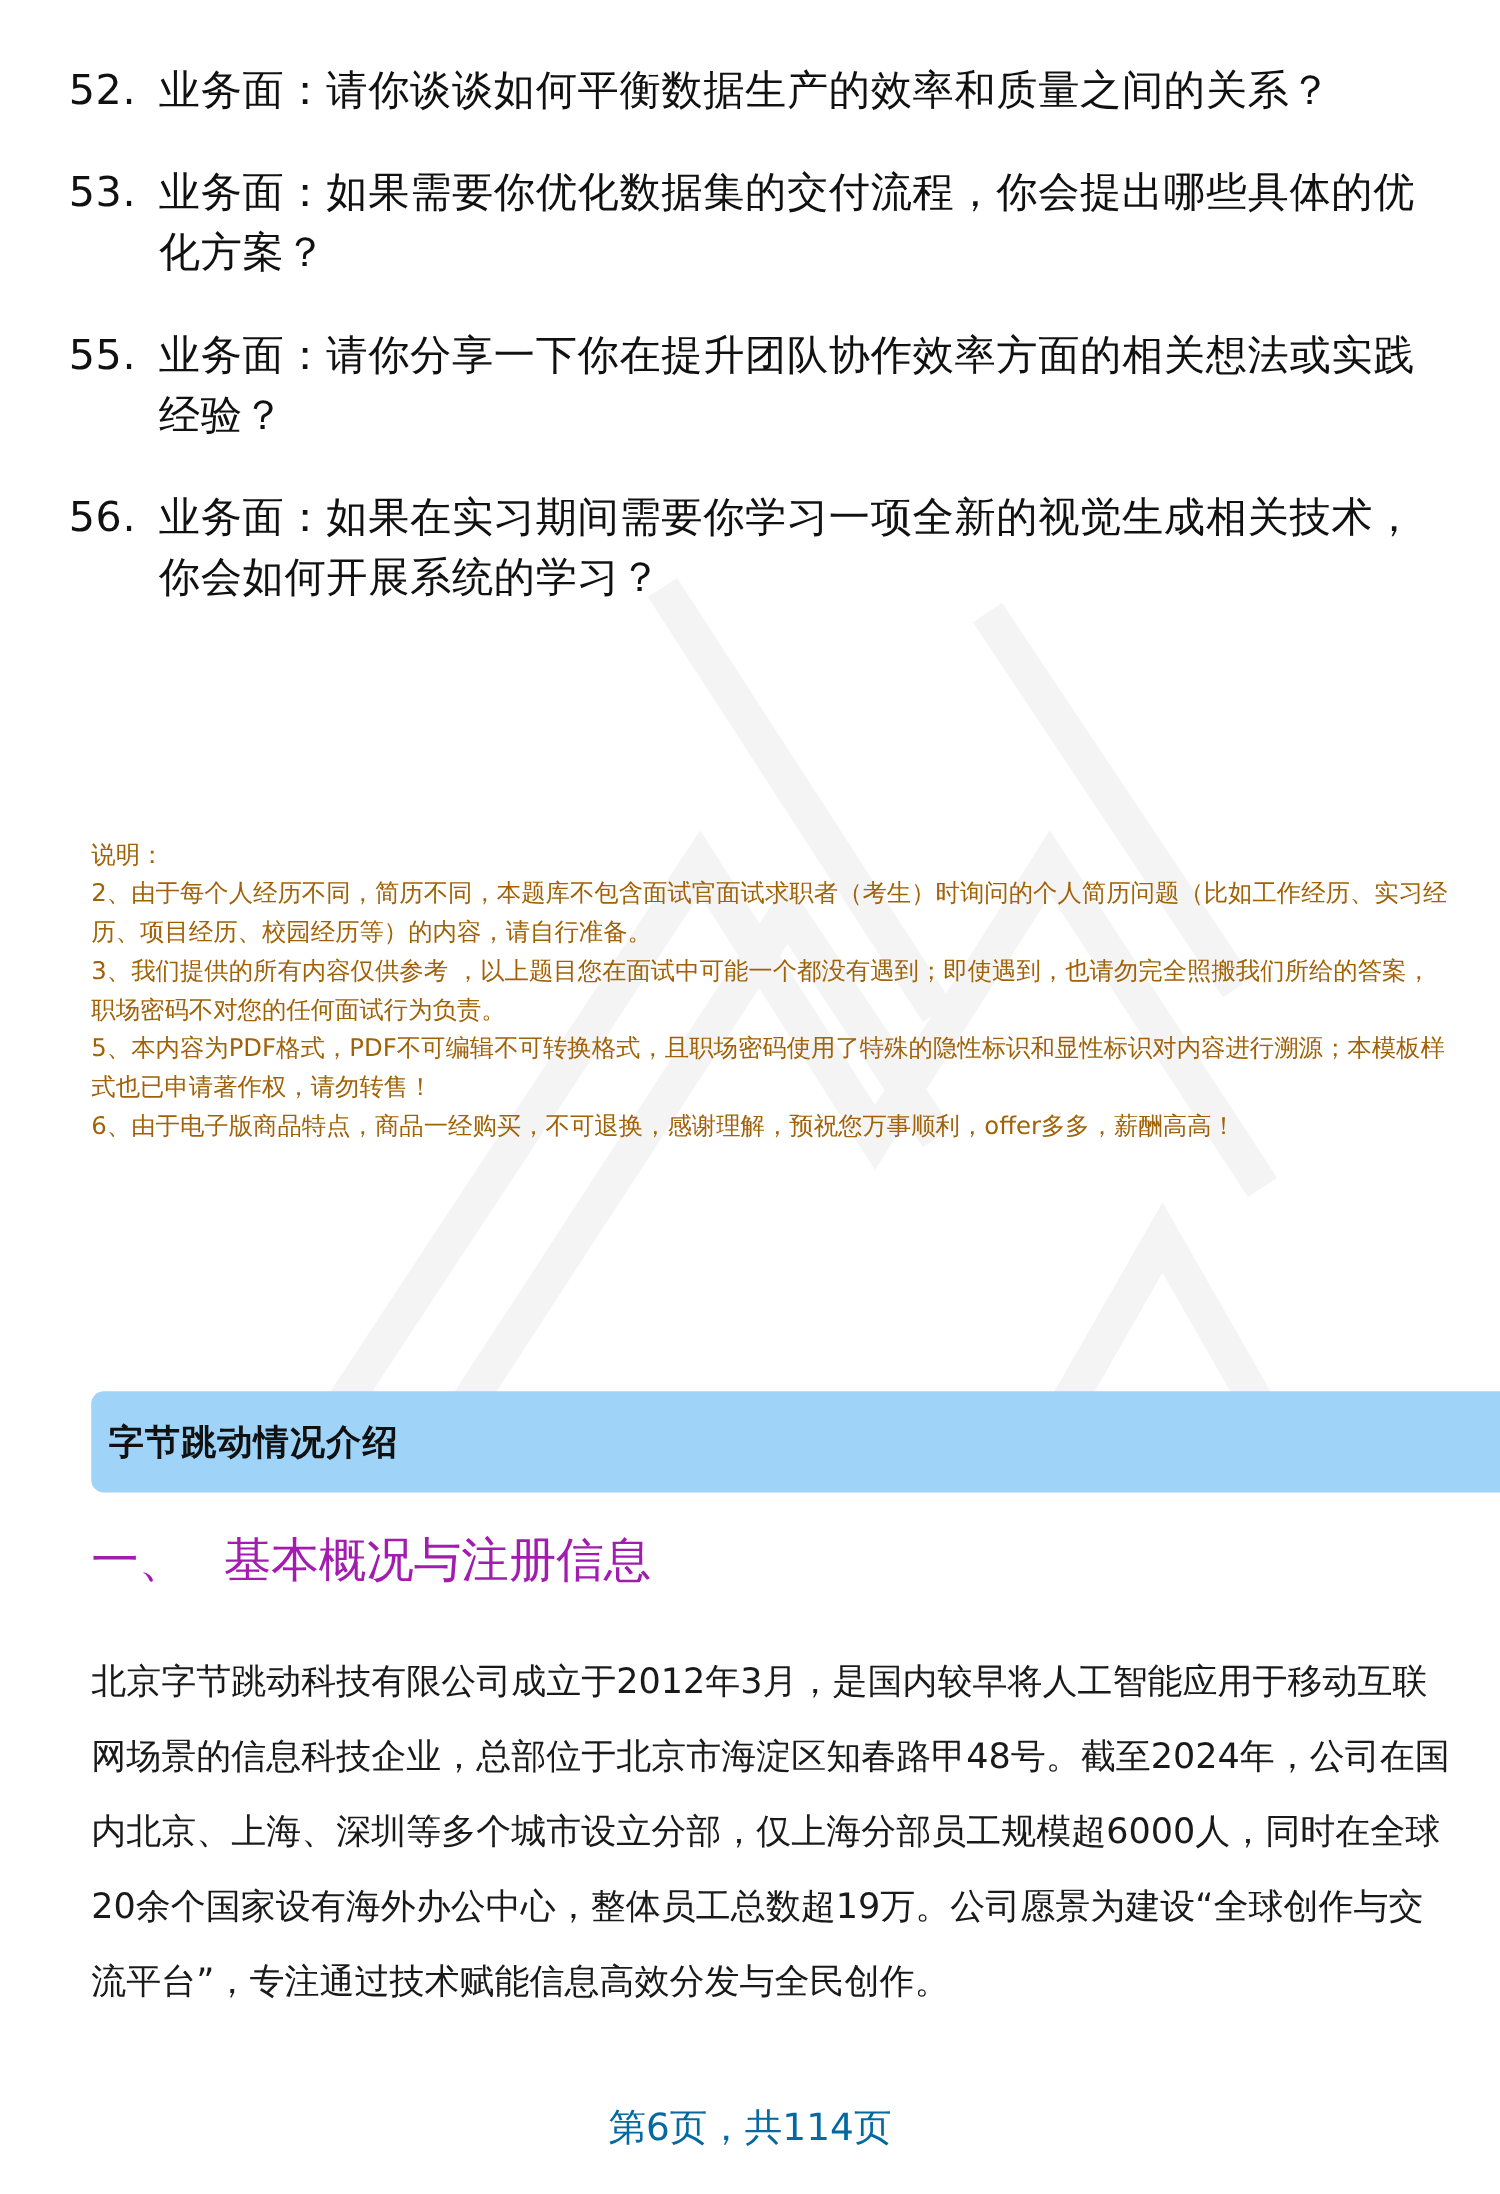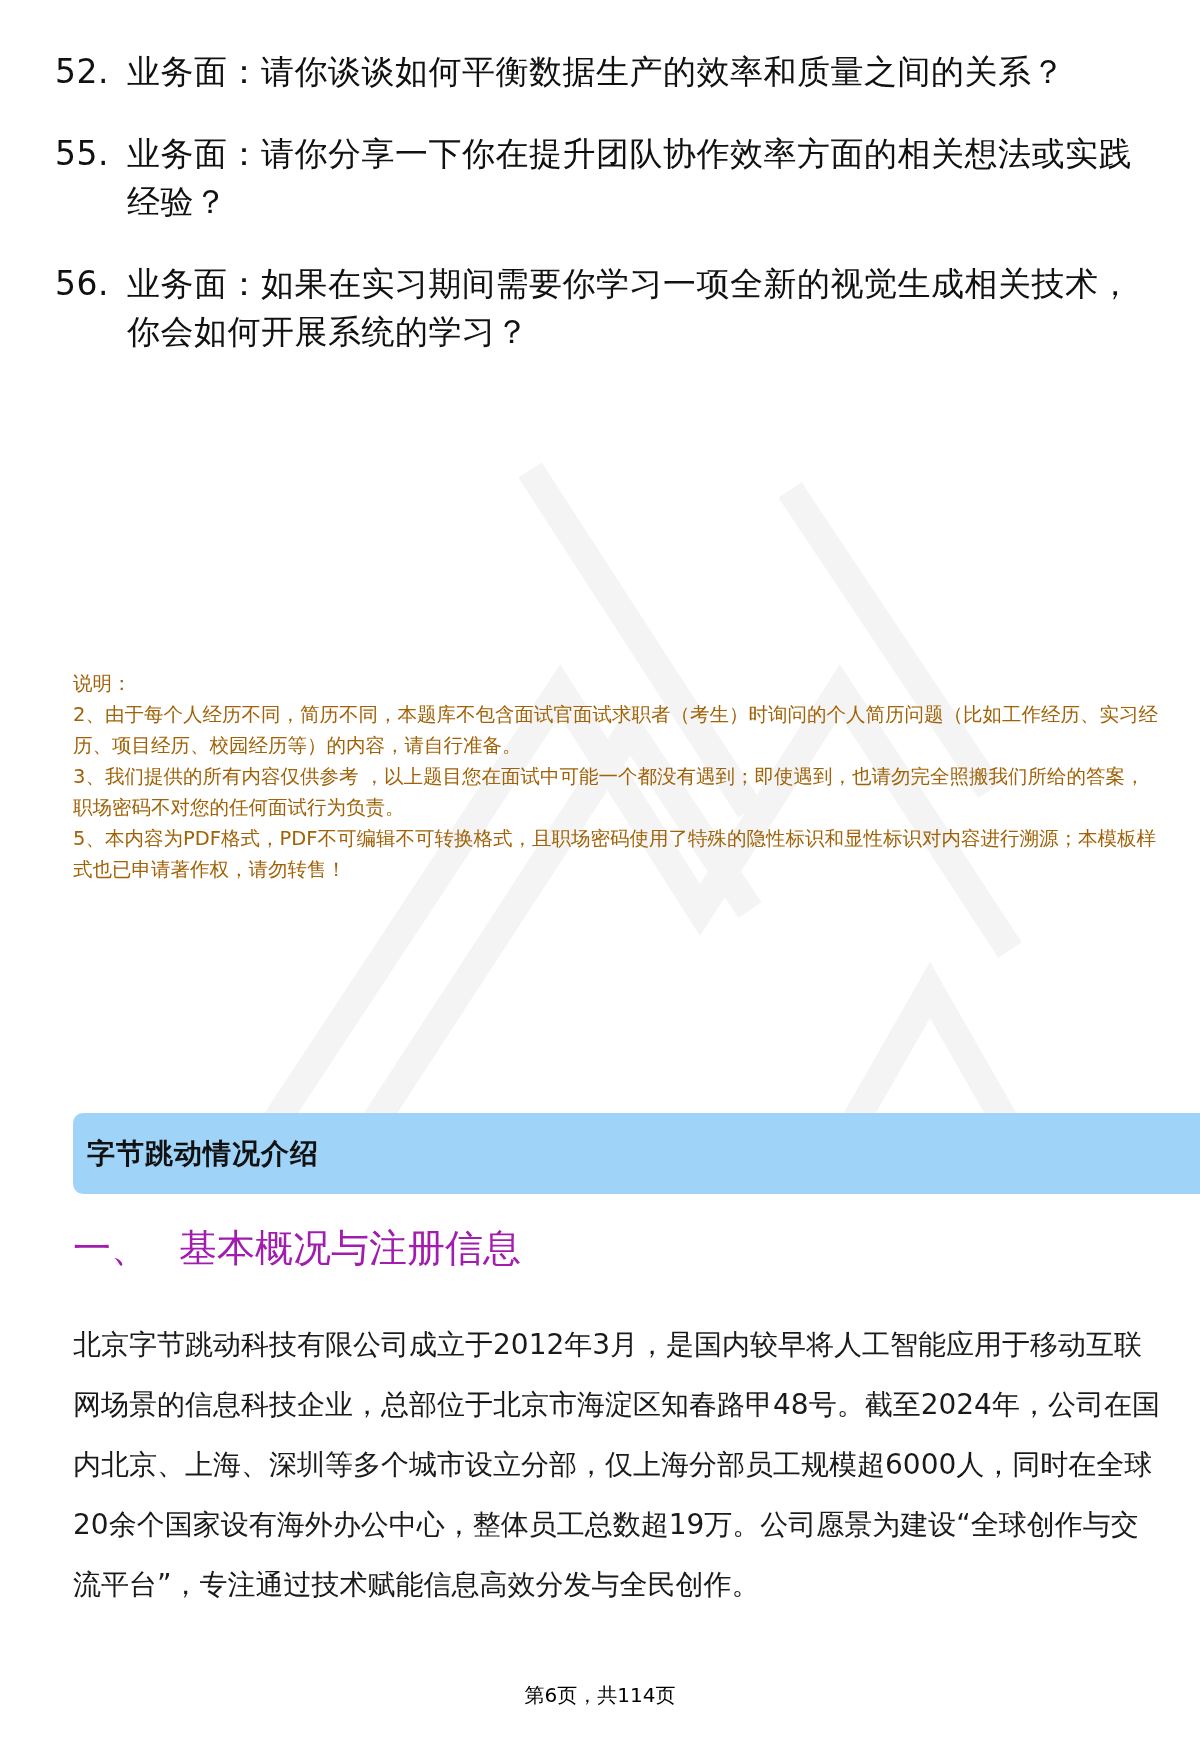--- a/index.html
+++ b/index.html
@@ -91,22 +91,22 @@
       line-height: 60px;
       color: #1a1a1a;
       margin: 0;
     }
     .page-footer {
       position: absolute;
       left: 0;
       width: 1200px;
       top: 1682px;
       text-align: center;
-      font-size: 20px;
-      color: #000000;
+      font-size: 30px;
+      color: #0369a1;
     }
   </style>
 </head>
 <body>
 
 <svg class="watermark" viewBox="0 0 820 760">
   <g fill="none" stroke="#ececec" stroke-width="28" stroke-linejoin="miter">
     <path d="M40 700 L330 260 L470 480 L610 260 L780 520"></path>
     <path d="M120 730 L400 300 L520 480"></path>
     <path d="M560 60 L760 360"></path>
@@ -114,34 +114,39 @@
     <path d="M620 700 L700 560 L780 700"></path>
   </g>
 </svg>
 
 <section class="questions">
   <div class="question">
     <span class="qnum">52.</span>
     <span class="qtext">业务面：请你谈谈如何平衡数据生产的效率和质量之间的关系？</span>
   </div>
   <div class="question">
+    <span class="qnum">53.</span>
+    <span class="qtext">业务面：如果需要你优化数据集的交付流程，你会提出哪些具体的优化方案？</span>
+  </div>
+  <div class="question">
     <span class="qnum">55.</span>
     <span class="qtext">业务面：请你分享一下你在提升团队协作效率方面的相关想法或实践经验？</span>
   </div>
   <div class="question">
     <span class="qnum">56.</span>
     <span class="qtext">业务面：如果在实习期间需要你学习一项全新的视觉生成相关技术，你会如何开展系统的学习？</span>
   </div>
 </section>
 
 <section class="notes">
   <p>说明：</p>
   <p>2、由于每个人经历不同，简历不同，本题库不包含面试官面试求职者（考生）时询问的个人简历问题（比如工作经历、实习经历、项目经历、校园经历等）的内容，请自行准备。</p>
   <p>3、我们提供的所有内容仅供参考 ，以上题目您在面试中可能一个都没有遇到；即使遇到，也请勿完全照搬我们所给的答案，职场密码不对您的任何面试行为负责。</p>
   <p>5、本内容为PDF格式，PDF不可编辑不可转换格式，且职场密码使用了特殊的隐性标识和显性标识对内容进行溯源；本模板样式也已申请著作权，请勿转售！</p>
+  <p>6、由于电子版商品特点，商品一经购买，不可退换，感谢理解，预祝您万事顺利，offer多多，薪酬高高！</p>
 </section>
 
 <div class="section-banner">
   <span class="banner-title">字节跳动情况介绍</span>
 </div>
 
 <div class="subheading">
   <span class="marker">一、</span><span>基本概况与注册信息</span>
 </div>
 

